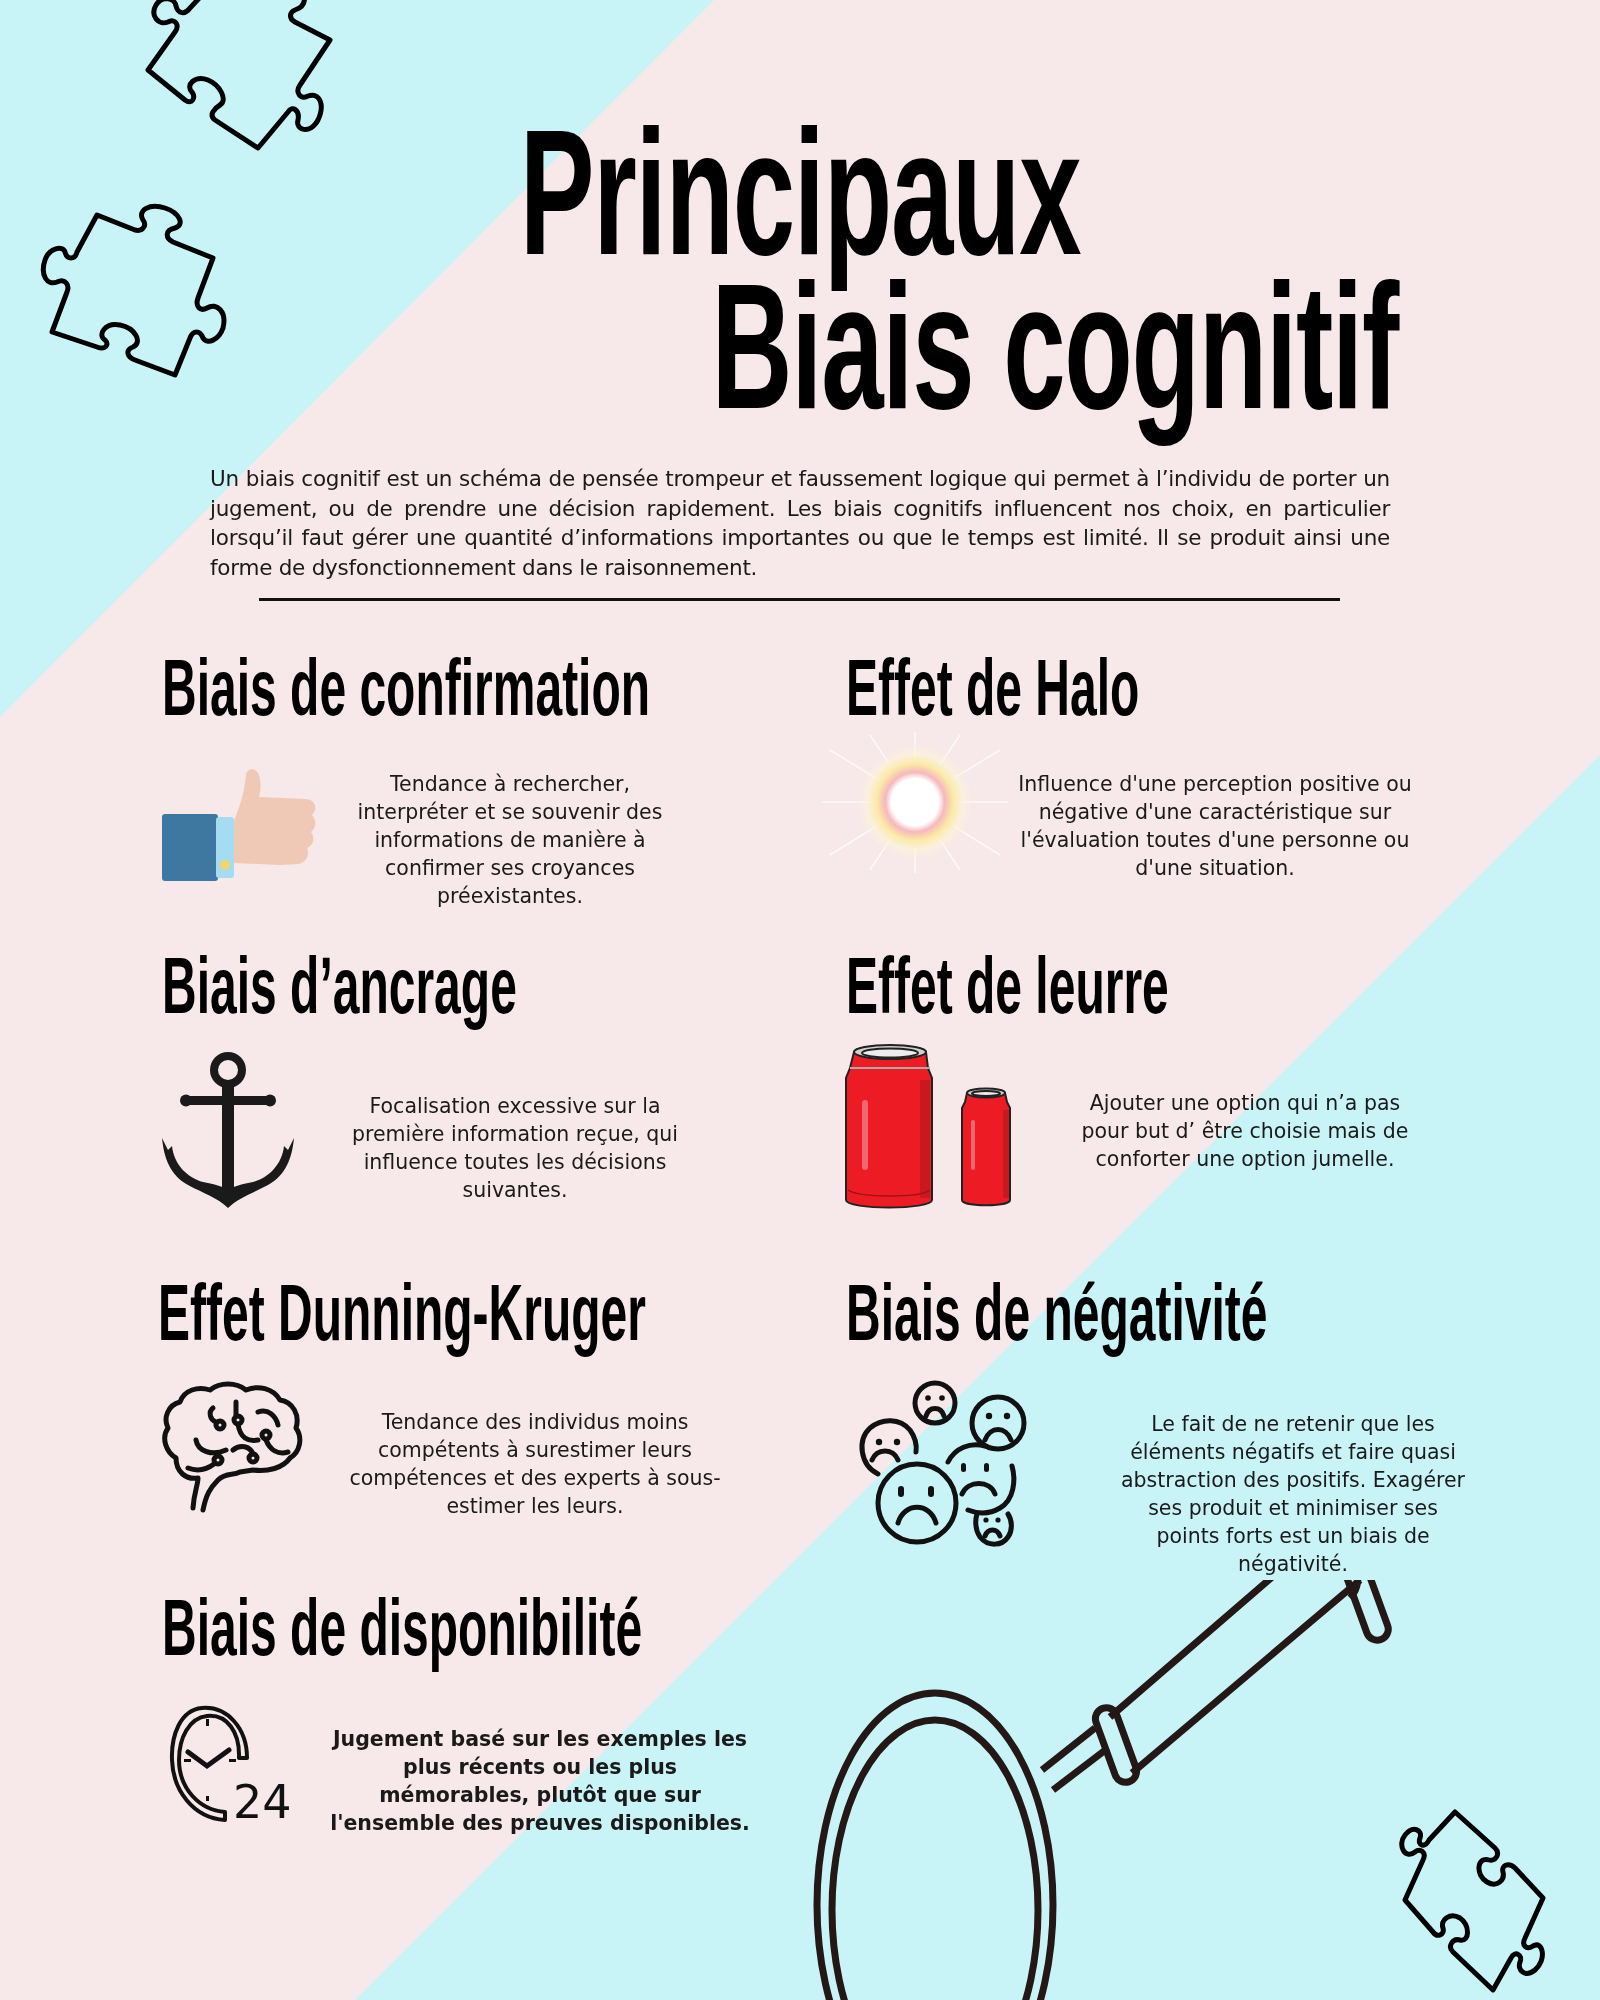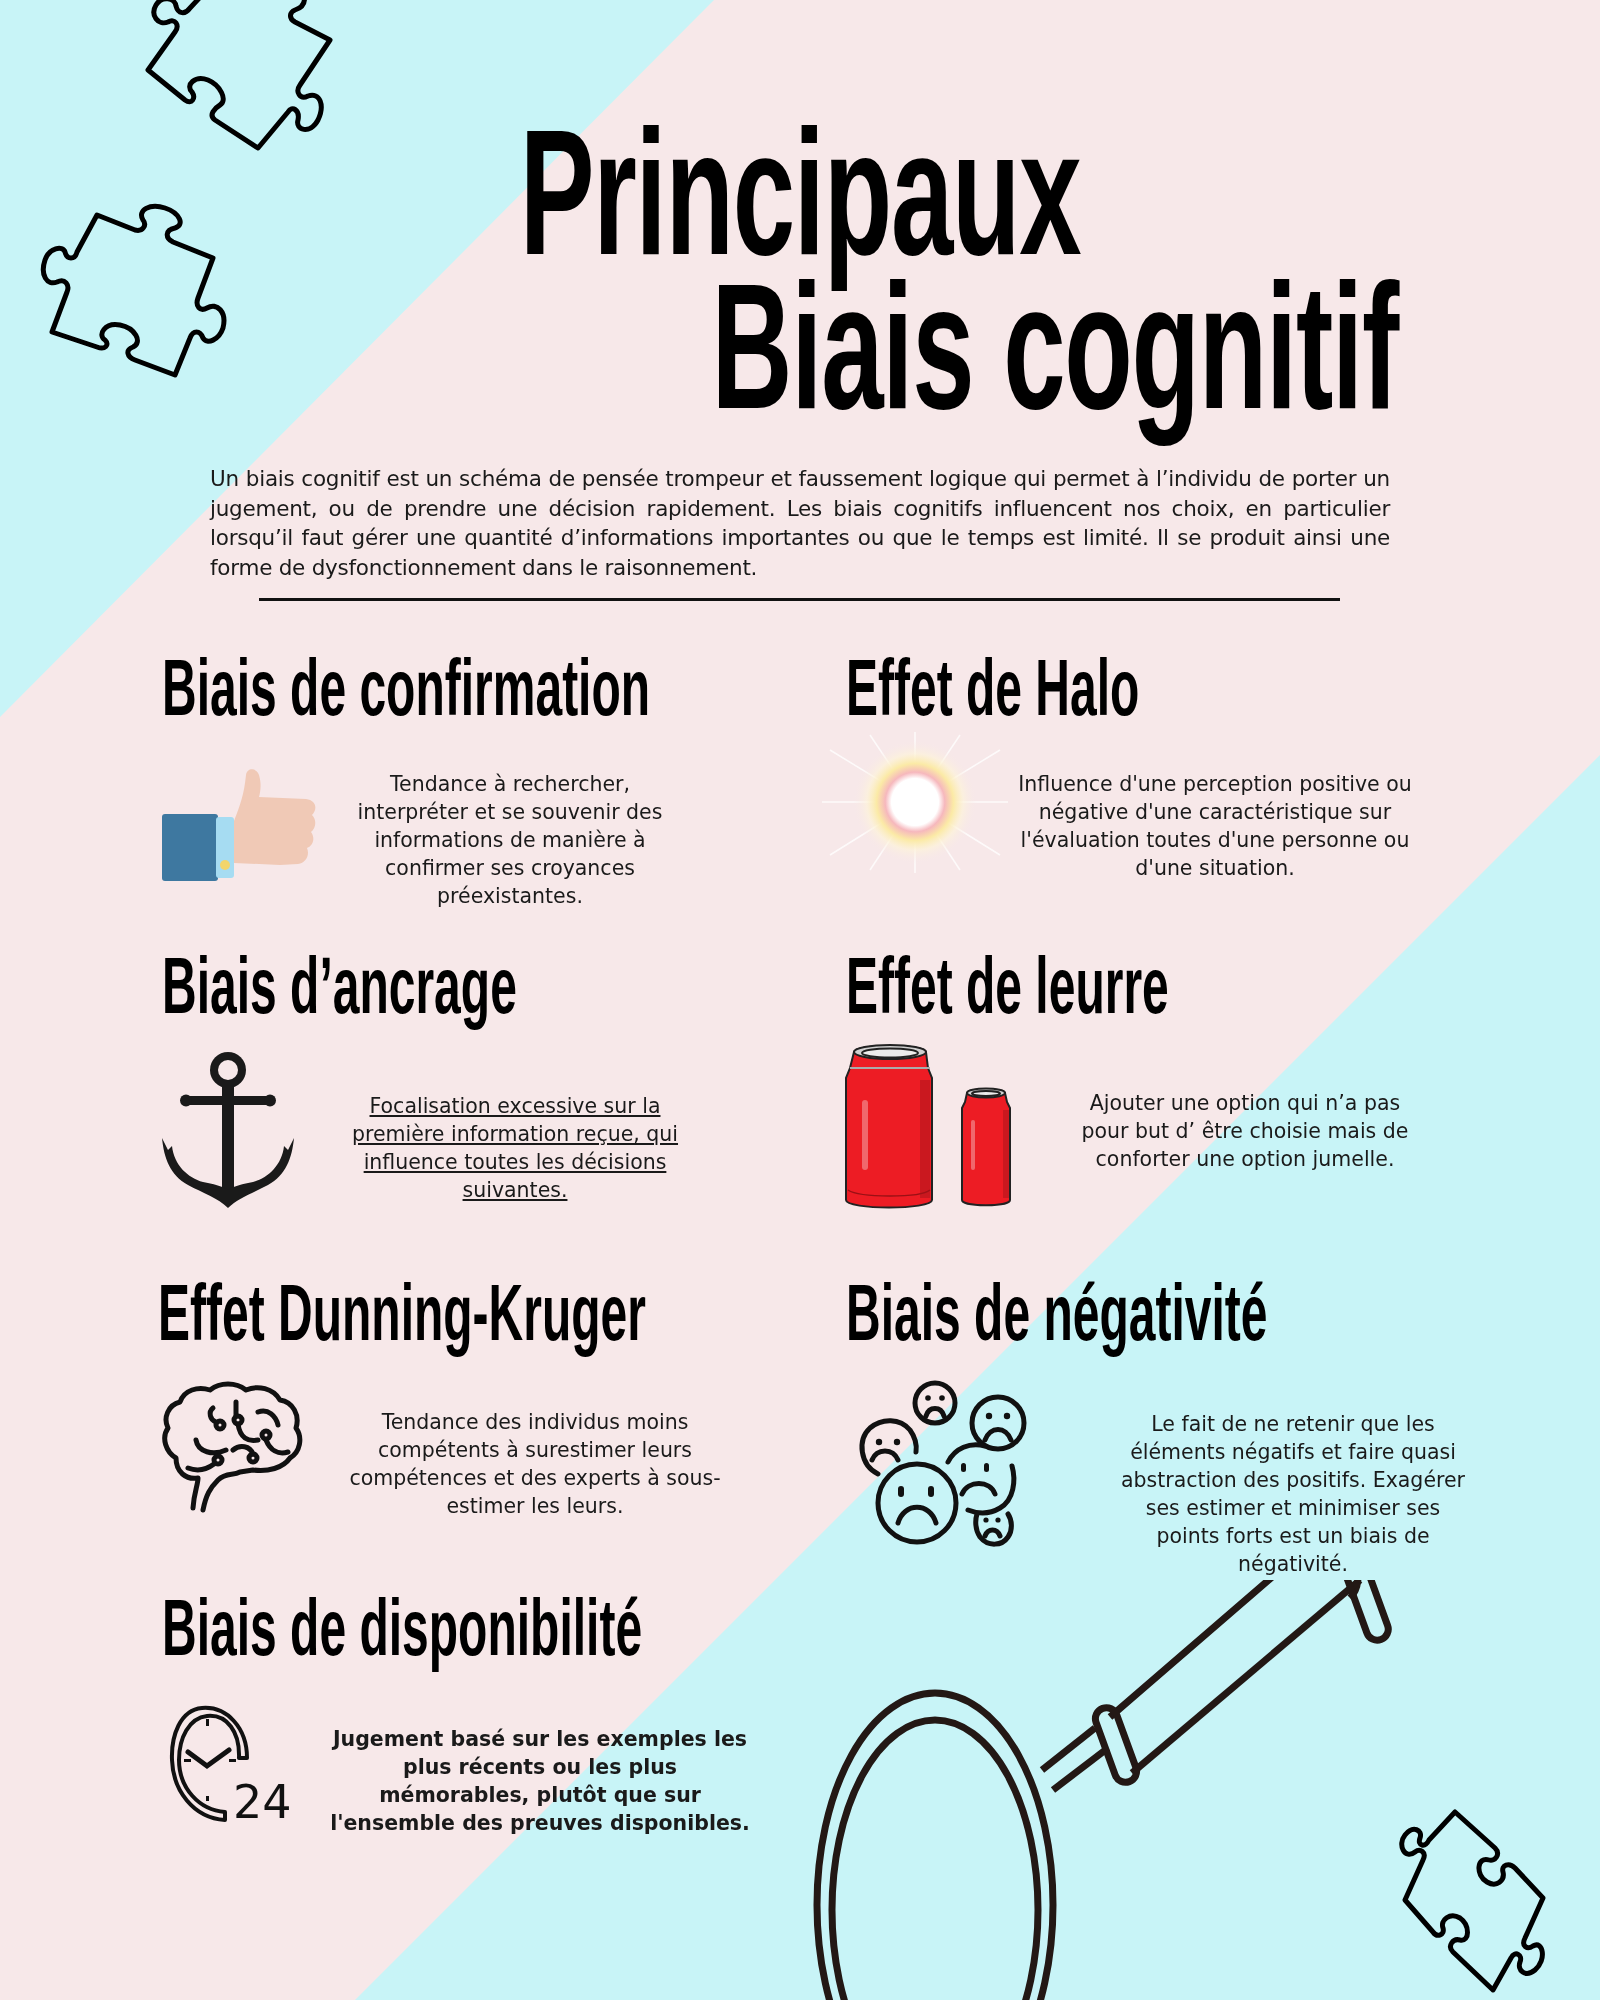--- a/index.html
+++ b/index.html
@@ -107,21 +107,21 @@
   <g fill="#1a1a1a">
     <circle cx="70" cy="20" r="18"></circle>
     <circle cx="70" cy="20" r="10" fill="#f7e8e9"></circle>
     <rect x="64" y="36" width="12" height="108"></rect>
     <rect x="28" y="46" width="84" height="9" rx="4"></rect>
     <circle cx="28" cy="50.5" r="6"></circle>
       <circle cx="112" cy="50.5" r="6"></circle>
     <path d="M4,88 C6,108 12,125 30,135 C45,143 60,148 70,158 C80,148 95,143 110,135 C128,125 134,108 136,88 L130,100 L126,96 C124,115 110,128 95,132 C85,134 76,136 70,140 C64,136 55,134 45,132 C30,128 16,115 14,96 L10,100 Z"></path>
   </g>
 </svg>
-<div class="desc" style="left:330px;top:1074px;width:370px;text-decoration:underline;">
+<div class="desc" style="left:330px;top:1074px;width:370px;">
   <div>Focalisation excessive sur la</div>
   <div>première information reçue, qui</div>
   <div>influence toutes les décisions</div>
   <div>suivantes.</div>
 </div>
 
 <div class="heading" style="left:846px;top:946px;transform:scaleX(0.6);">Effet de leurre</div>
 <svg class="abs" style="left:840px;top:1040px" width="190" height="175" viewBox="0 0 190 175">
 
   <g stroke="#222" stroke-width="2">
@@ -209,21 +209,21 @@
     <rect x="898" y="1486" width="6" height="11" rx="3"></rect>
       <rect x="928" y="1486" width="6" height="11" rx="3"></rect>
     <circle cx="986" cy="1520" r="2.6"></circle>
       <circle cx="998" cy="1520" r="2.6"></circle>
   </g>
 </svg>
 <div class="desc" style="left:1098px;top:1392px;width:390px;">
   <div>Le fait de ne retenir que les</div>
   <div>éléments négatifs et faire quasi</div>
   <div>abstraction des positifs. Exagérer</div>
-  <div>ses estimer et minimiser ses</div>
+  <div>ses produit et minimiser ses</div>
   <div>points forts est un biais de</div>
   <div>négativité.</div>
 </div>
 
 <div class="heading" style="left:162px;top:1588px;transform:scaleX(0.6);">Biais de disponibilité</div>
 <svg class="abs" style="left:165px;top:1700px" width="140" height="130" viewBox="0 0 140 130">
   <g fill="none" stroke="#111" stroke-linecap="round">
     <path d="M82,58 C82,28 62,6 37,8 C15,10 6,36 7,60 C8,90 28,118 60,120 L60,112 C34,110 14,88 14,60 C14,38 24,18 42,16 C62,14 75,32 74,58 Z" stroke-width="4" stroke-linejoin="round" fill="none"></path>
     <path d="M23,52 L42,66 L64,50" stroke-width="5"></path>
   </g>

